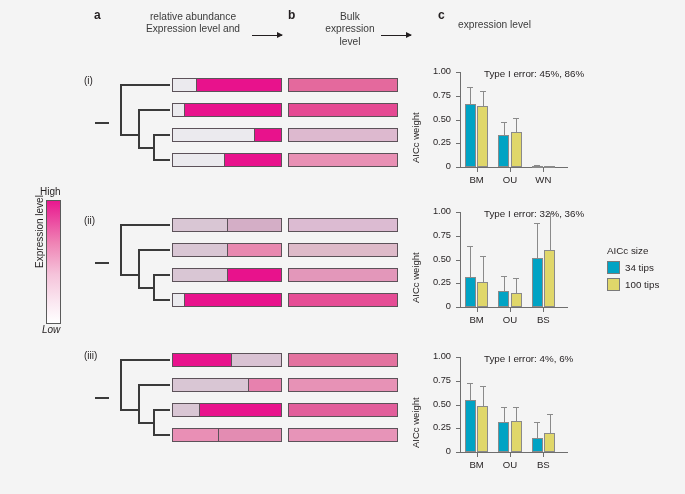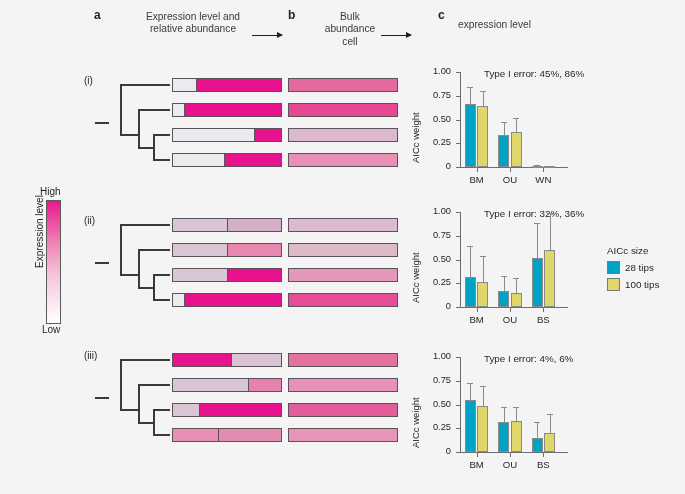--- a/index.html
+++ b/index.html
@@ -69,52 +69,52 @@
   #legend .ltitle{font-size:9.8px;color:#231f20;margin-bottom:5px;}
   #legend .lrow{display:flex;align-items:center;margin-bottom:4px;}
   #legend .lsw{width:11px;height:11px;border:1px solid #7a7a7a;margin-right:5px;}
   #legend .llab{font-size:9.8px;color:#231f20;}
 </style>
 </head>
 <body>
 
 <div class="abs panel-letter" style="left:94px;top:8px;">a</div>
 <div class="abs panel-head" style="left:118px;top:11px;width:150px;">
+  <div>relative abundance</div>
   <div>Expression level and</div>
-  <div>relative abundance</div>
 </div>
 
 <div class="arrow" style="left:252px;top:35px;width:30px;"></div>
 
 <div class="abs panel-letter" style="left:288px;top:8px;">b</div>
 <div class="abs panel-head" style="left:310px;top:11px;width:80px;">
   <div>Bulk</div>
-  <div>abundance</div>
-  <div>cell</div>
+  <div>expression</div>
+  <div>level</div>
 </div>
 
 <div class="arrow" style="left:381px;top:35px;width:30px;"></div>
 
 <div class="abs panel-letter" style="left:438px;top:8px;">c</div>
 <div class="abs panel-head" style="left:458px;top:19px;width:140px;text-align:left;">
   <div>expression level</div>
 </div>
 
 <div class="abs" id="cbar-wrap">
   <div class="cbar-txt" style="left:20px;top:0px;">High</div>
   <div id="cbar"></div>
-  <div class="cbar-txt" style="left:22px;top:138px;">Low</div>
+  <div class="cbar-txt" style="left:22px;top:138px;font-style:italic;">Low</div>
   <div id="cbar-axis-label">Expression level</div>
 </div>
 
 <div id="legend">
   <div class="ltitle">AICc size</div>
   <div class="lrow">
     <div class="lsw" style="background:#00a3c4;"></div>
-    <div class="llab">28 tips</div>
+    <div class="llab">34 tips</div>
   </div>
   <div class="lrow">
     <div class="lsw" style="background:#e0d76a;"></div>
     <div class="llab">100 tips</div>
   </div>
 </div>
 
 <div id="rows-mount">
     <div class="abs roman" style="left: 84px; top: 75px;">(i)</div>
     <div class="abs" style="left: 0px; top: 0px; width: 685px; height: 494px; pointer-events: none;">

